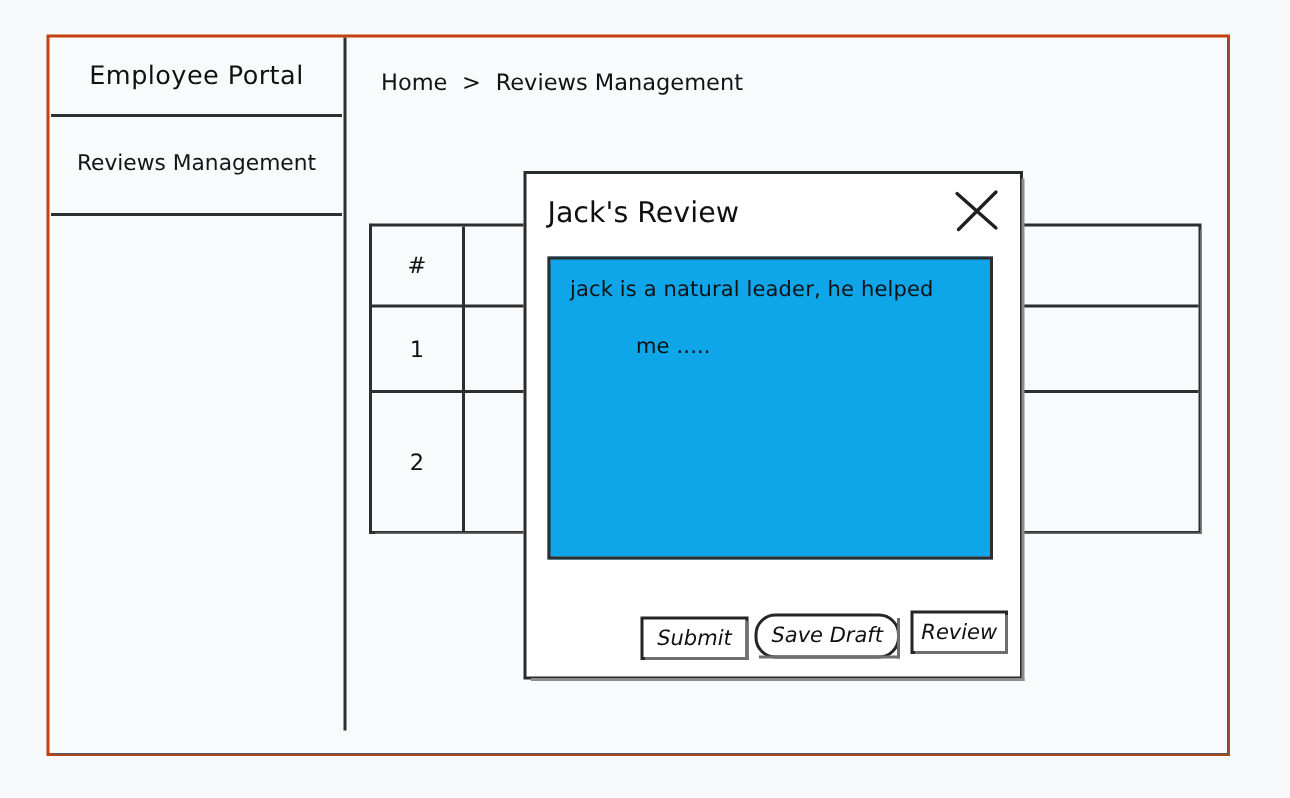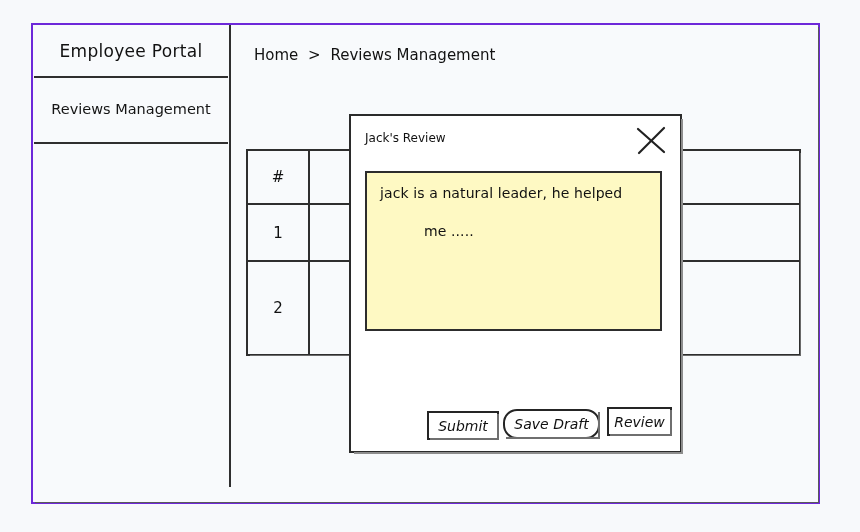--- a/index.html
+++ b/index.html
@@ -16,21 +16,21 @@
   }
 
   
   #app-frame {
     position: absolute;
     left: 31px;
     top: 23px;
     width: 789px;
     height: 481px;
     background: #f8fafc;
-    border: 2px solid #6d28d9;
+    border: 2px solid #c2410c;
     box-sizing: border-box;
   }
   #app-frame::after {
     content: "";
     position: absolute;
     left: 2px;
     top: 2px;
     right: -1px;
     bottom: -1px;
     border-right: 1px solid #5a5a5a;
@@ -179,40 +179,40 @@
     position: absolute;
     left: 3px; top: 3px; right: -3px; bottom: -3px;
     border-right: 2px solid #8d8d8d;
     border-bottom: 2px solid #8d8d8d;
     pointer-events: none;
   }
   #modal-title {
     position: absolute;
     left: 14px;
     top: 15px;
-    font-size: 12px;
+    font-size: 19px;
     color: #101010;
   }
   #modal-close {
     position: absolute;
     right: 12px;
     top: 10px;
     width: 34px;
     height: 30px;
     cursor: pointer;
   }
   #modal-close svg { display: block; }
 
   #review-textarea {
     position: absolute;
     left: 14px;
     top: 55px;
     width: 297px;
-    height: 160px;
-    background: #fef9c3;
+    height: 202px;
+    background: #0ea5e9;
     border: 2px solid #2d2d2d;
     box-sizing: border-box;
     overflow: hidden;
     cursor: text;
     text-decoration: underline;
   }
   #review-textarea::after {
     content: "";
     position: absolute;
     left: 2px; top: 2px; right: -2px; bottom: -2px;

